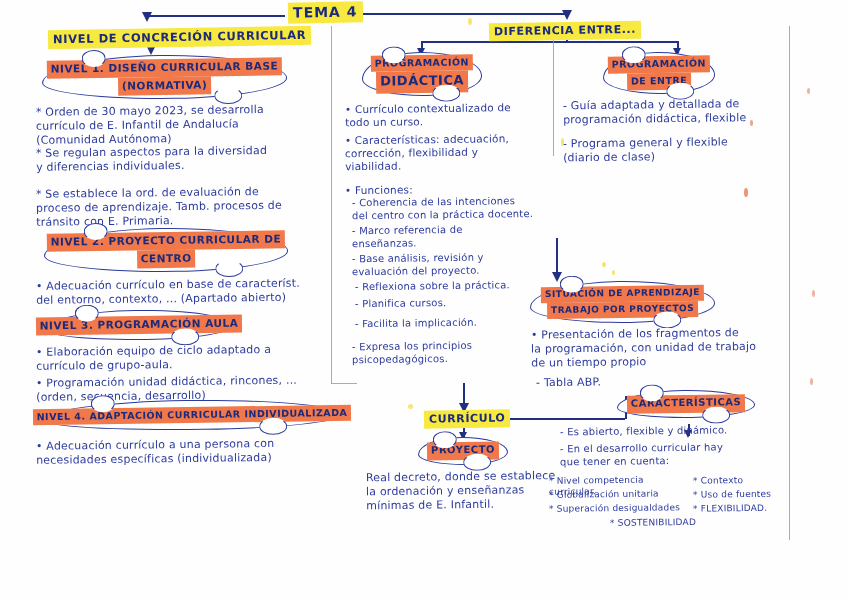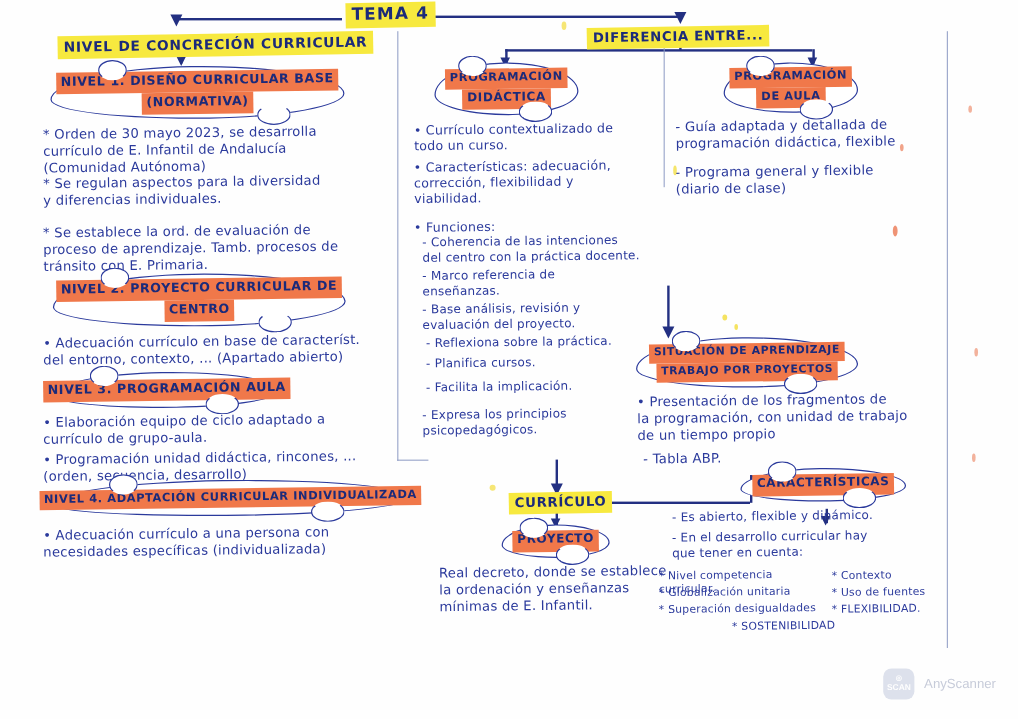--- a/index.html
+++ b/index.html
@@ -193,21 +193,21 @@
   (orden, secuencia, desarrollo)</div>
 
   <div class="cloud" style="left:42px;top:400px;width:300px;height:30px;">
     <span class="hl-orange line" style="font-size:9.5px;">NIVEL 4. ADAPTACIÓN CURRICULAR INDIVIDUALIZADA</span>
   </div>
   <div class="hw" style="left:36px;top:438px;width:300px;">• Adecuación currículo a una persona con
   necesidades específicas (individualizada)</div>
 
   <div class="cloud" style="left:362px;top:52px;width:120px;height:44px;">
     <span class="hl-orange line" style="font-size:9.5px;">PROGRAMACIÓN</span>
-    <span class="hl-orange line" style="font-size:10px;">DIDÁCTICA</span>
+    <span class="hl-orange line" style="font-size:13px;">DIDÁCTICA</span>
   </div>
   <div class="hw t" style="left:345px;top:102px;width:200px;">• Currículo contextualizado de
   todo un curso.</div>
   <div class="hw t" style="left:345px;top:133px;width:200px;">• Características: adecuación,
   corrección, flexibilidad y
   viabilidad.</div>
   <div class="hw t" style="left:345px;top:183px;width:200px;">• Funciones:</div>
   <div class="hw s" style="left:352px;top:196px;width:200px;">- Coherencia de las intenciones
   del centro con la práctica docente.</div>
   <div class="hw s" style="left:352px;top:224px;width:200px;">- Marco referencia de
@@ -215,21 +215,21 @@
   <div class="hw s" style="left:352px;top:252px;width:200px;">- Base análisis, revisión y
   evaluación del proyecto.</div>
   <div class="hw s" style="left:355px;top:280px;width:200px;">- Reflexiona sobre la práctica.</div>
   <div class="hw s" style="left:355px;top:297px;width:200px;">- Planifica cursos.</div>
   <div class="hw s" style="left:355px;top:317px;width:200px;">- Facilita la implicación.</div>
   <div class="hw s" style="left:352px;top:340px;width:200px;">- Expresa los principios
   psicopedagógicos.</div>
 
   <div class="cloud" style="left:603px;top:52px;width:112px;height:42px;">
     <span class="hl-orange line" style="font-size:9.5px;">PROGRAMACIÓN</span>
-    <span class="hl-orange line" style="font-size:9.5px;">DE AULA</span>
+    <span class="hl-orange line" style="font-size:9.5px;">DE ENTRE</span>
   </div>
   <div class="hw" style="left:563px;top:98px;width:230px;">- Guía adaptada y detallada de
   programación didáctica, flexible</div>
   <div class="hw" style="left:563px;top:136px;width:230px;">- Programa general y flexible
   (diario de clase)</div>
 
   <div class="cloud" style="left:530px;top:281px;width:185px;height:42px;">
     <span class="hl-orange line" style="font-size:9px;">SITUACIÓN DE APRENDIZAJE</span>
     <span class="hl-orange line" style="font-size:9px;">TRABAJO POR PROYECTOS</span>
   </div>
@@ -264,21 +264,14 @@
   <div class="speck" style="left:750px;top:120px;width:3px;height:6px;background:#e8653a;opacity:.6;"></div>
   <div class="speck" style="left:807px;top:88px;width:3px;height:6px;background:#e8653a;opacity:.5;"></div>
   <div class="speck" style="left:812px;top:290px;width:3px;height:7px;background:#e8653a;opacity:.5;"></div>
   <div class="speck" style="left:810px;top:378px;width:3px;height:7px;background:#e8653a;opacity:.5;"></div>
   <div class="speck" style="left:561px;top:138px;width:3px;height:8px;background:#f2dc3a;opacity:.75;"></div>
   <div class="speck" style="left:602px;top:262px;width:4px;height:5px;background:#f2dc3a;opacity:.8;"></div>
   <div class="speck" style="left:612px;top:270px;width:3px;height:5px;background:#f2dc3a;opacity:.8;"></div>
   <div class="speck" style="left:468px;top:18px;width:4px;height:7px;background:#f2dc3a;opacity:.7;"></div>
   <div class="speck" style="left:408px;top:404px;width:5px;height:5px;background:#f2dc3a;opacity:.7;"></div>
 
-  <div id="watermark">
-    <div id="wm-icon">
-      <span class="dot">◎</span>
-      <span>SCAN</span>
-    </div>
-    <div id="wm-text">AnyScanner</div>
-  </div>
 
 </div>
 
 </body></html>

